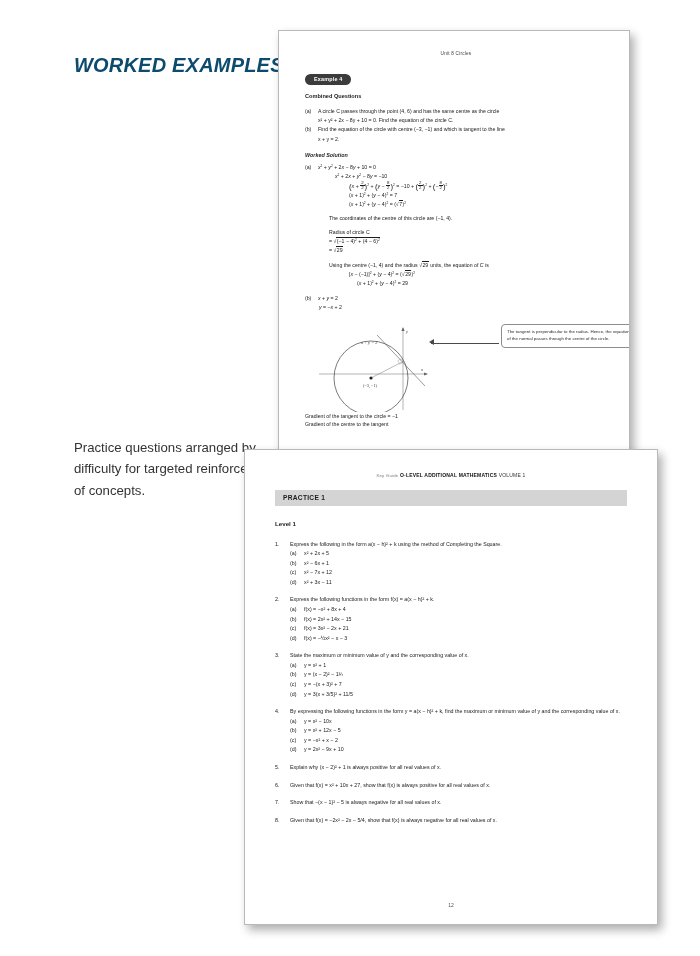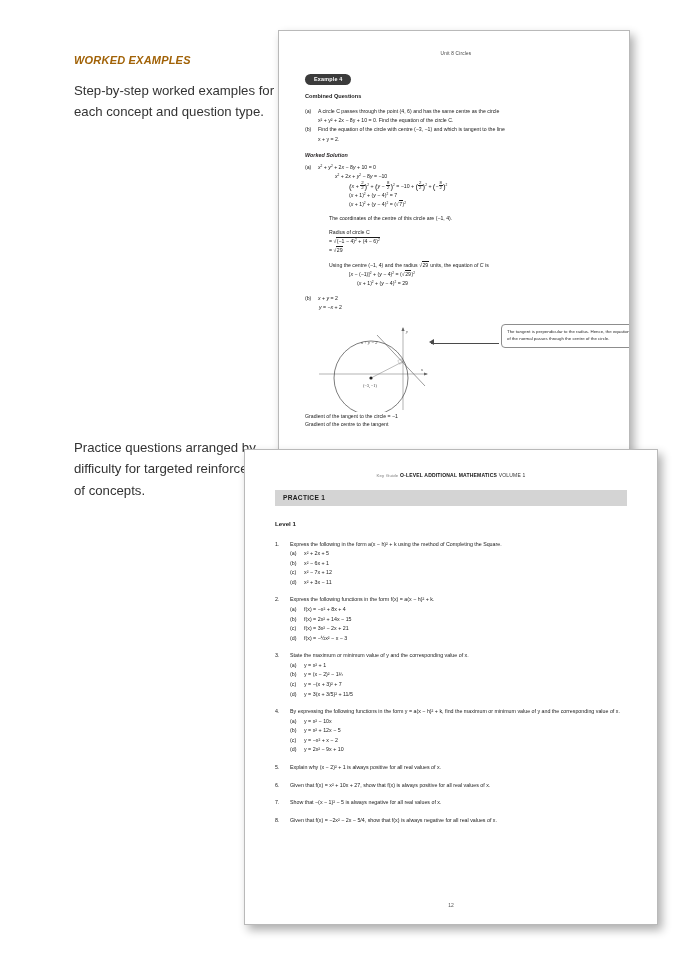--- a/index.html
+++ b/index.html
@@ -6,22 +6,22 @@
   body{
     width:700px;height:956px;background:#ffffff;
     font-family:"Liberation Sans", sans-serif;
     color:#231f20;overflow:hidden;position:relative;
   }
   .stage{position:absolute;inset:0;}
 
   
   .annot{position:absolute;left:74px;width:216px;}
   .annot-title{
-    font-size:11px;font-weight:bold;font-style:italic;
-    letter-spacing:.2px;color:#a16207;margin:0 0 14px 0;
+    font-size:20px;font-weight:bold;font-style:italic;
+    letter-spacing:.2px;color:#0c4a6e;margin:0 0 14px 0;
   }
   .annot-body{
     font-size:13.2px;line-height:1.62;color:#333;margin:0;
   }
   #annot-worked{top:54px;}
   #annot-practice{top:437px;}
 
   
   .sheet{
     position:absolute;background:#fff;
@@ -100,21 +100,20 @@
     font-size:5px;color:#555;
   }
 </style>
 </head>
 <body>
 
 <div class="stage">
 
   <div class="annot" id="annot-worked">
     <div class="annot-title">WORKED EXAMPLES</div>
-    <div class="annot-body">Step-by-step worked examples for each concept and question type.</div>
   </div>
 
   <div class="annot" id="annot-practice">
     <div class="annot-body">Practice questions arranged by difficulty for targeted reinforcement of concepts.</div>
   </div>
 
   <div class="sheet" id="sheet-worked">
     <div class="wp">
       <div class="unit-head">Unit 8 Circles</div>
 

